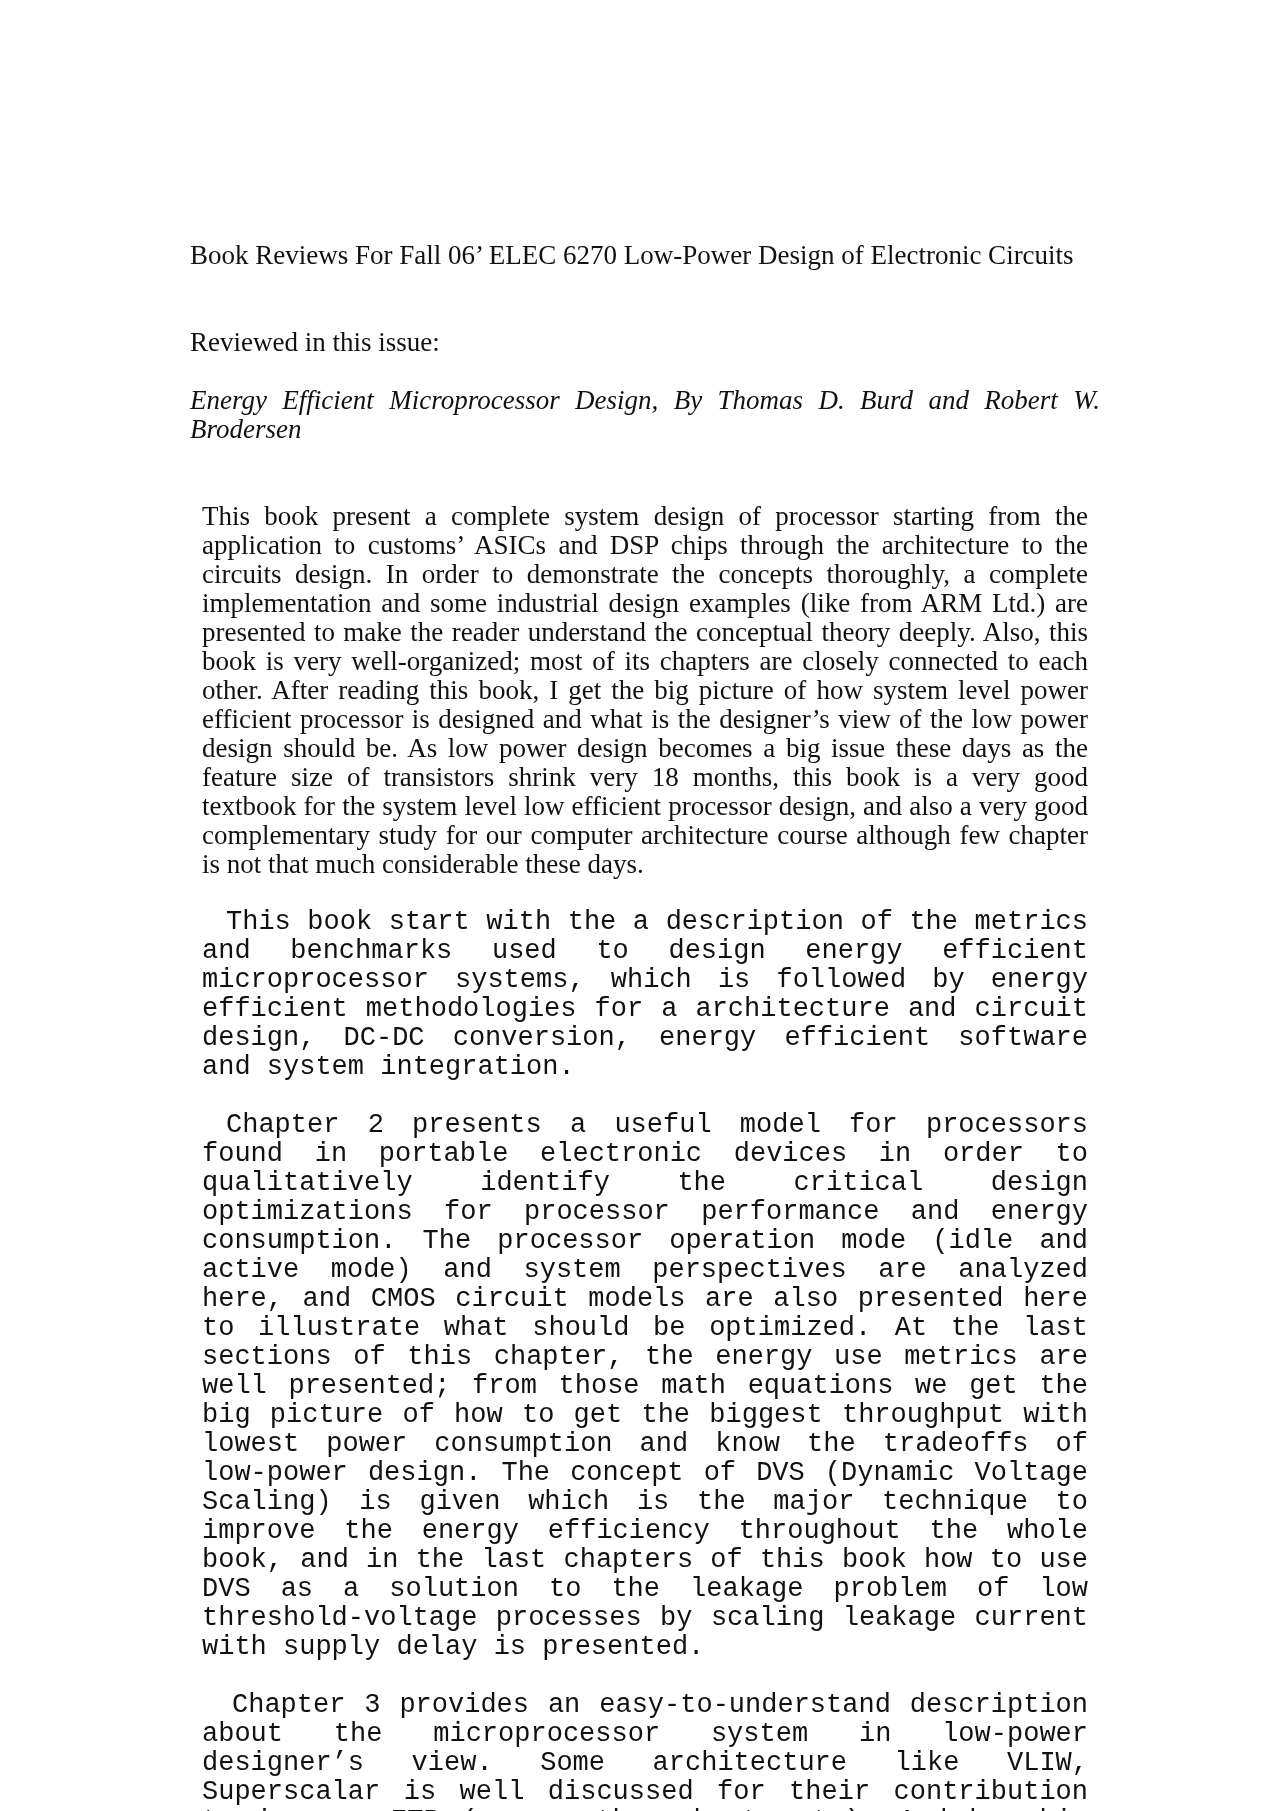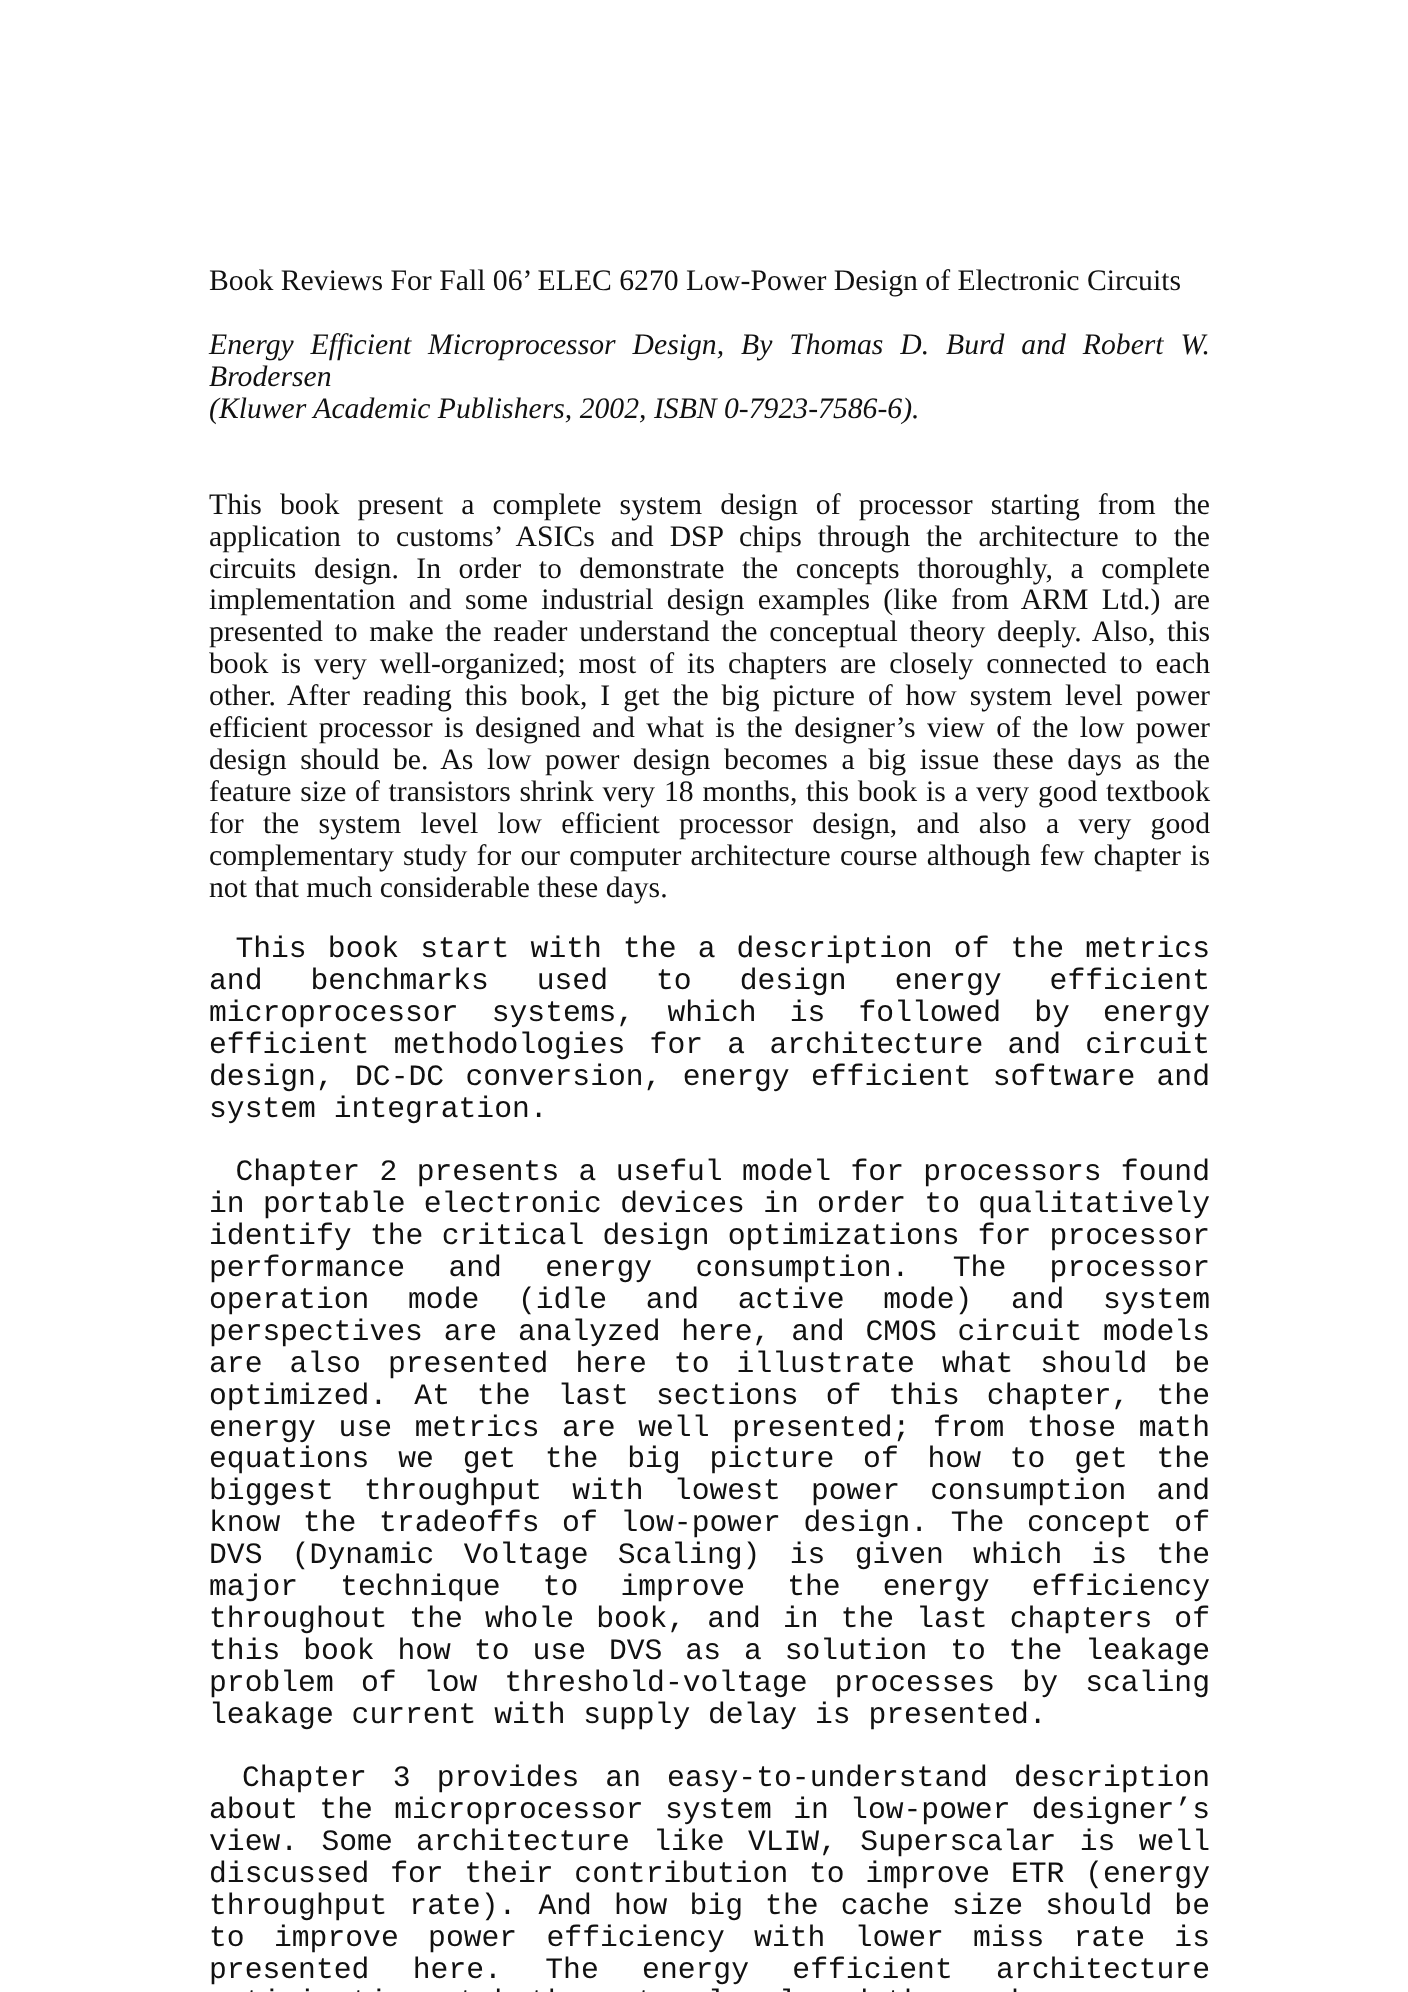--- a/index.html
+++ b/index.html
@@ -30,43 +30,43 @@
     .reviewed-label {
       margin: 58px 0 0 0;
     }
     .book-cite {
       margin: 29px 0 0 0;
       text-align: justify;
       text-align-last: left;
       font-style: italic;
     }
     .para {
-      margin: 0;
+      margin: 12px;
       text-align: justify;
     }
     .para-first {
       margin-top: 58px;
     }
     .para-gap {
       margin-top: 29px;
       font-family: Liberation Mono, monospace;
     }
     .indent-1 { text-indent: 24px; }
     .indent-2 { text-indent: 24px; }
     .indent-3 { text-indent: 30px; }
   </style>
 </head>
 <body>
 
 <div class="page">
   <p class="header-line">Book Reviews For Fall 06’ ELEC 6270 Low-Power Design of Electronic Circuits</p>
 
+  <p class="reviewed-label">Reviewed in this issue:</p>
 
   <div class="book-cite">
     <div>Energy Efficient Microprocessor Design, By Thomas D. Burd and Robert W. Brodersen</div>
-    <div>(Kluwer Academic Publishers, 2002, ISBN 0-7923-7586-6).</div>
   </div>
 
   <p class="para para-first">This book present a complete system design of processor starting from the application to customs’ ASICs and DSP chips through the architecture to the circuits design. In order to demonstrate the concepts thoroughly, a complete implementation and some industrial design examples (like from ARM Ltd.) are presented to make the reader understand the conceptual theory deeply. Also, this book is very well-organized; most of its chapters are closely connected to each other. After reading this book, I get the big picture of how system level power efficient processor is designed and what is the designer’s view of the low power design should be. As low power design becomes a big issue these days as the feature size of transistors shrink very 18 months, this book is a very good textbook for the system level low efficient processor design, and also a very good complementary study for our computer architecture course although few chapter is not that much considerable these days.</p>
   <p class="para para-gap indent-1">This book start with the a description of the metrics and benchmarks used to design energy efficient microprocessor systems, which is followed by energy efficient methodologies for a architecture and circuit design, DC-DC conversion, energy efficient software and system integration.</p>
   <p class="para para-gap indent-2">Chapter 2 presents a useful model for processors found in portable electronic devices in order to qualitatively identify the critical design optimizations for processor performance and energy consumption. The processor operation mode (idle and active mode) and system perspectives are analyzed here, and CMOS circuit models are also presented here to illustrate what should be optimized. At the last sections of this chapter, the energy use metrics are well presented; from those math equations we get the big picture of how to get the biggest throughput with lowest power consumption and know the tradeoffs of low-power design. The concept of DVS (Dynamic Voltage Scaling) is given which is the major technique to improve the energy efficiency throughout the whole book, and in the last chapters of this book how to use DVS as a solution to the leakage problem of low threshold-voltage processes by scaling leakage current with supply delay is presented.</p>
   <p class="para para-gap indent-3">Chapter 3 provides an easy-to-understand description about the microprocessor system in low-power designer’s view. Some architecture like VLIW, Superscalar is well discussed for their contribution to improve ETR (energy throughput rate). And how big the cache size should be to improve power efficiency with lower miss rate is presented here. The energy efficient architecture optimization at both system level and the cache</p>
 </div>
 
 </body></html>

